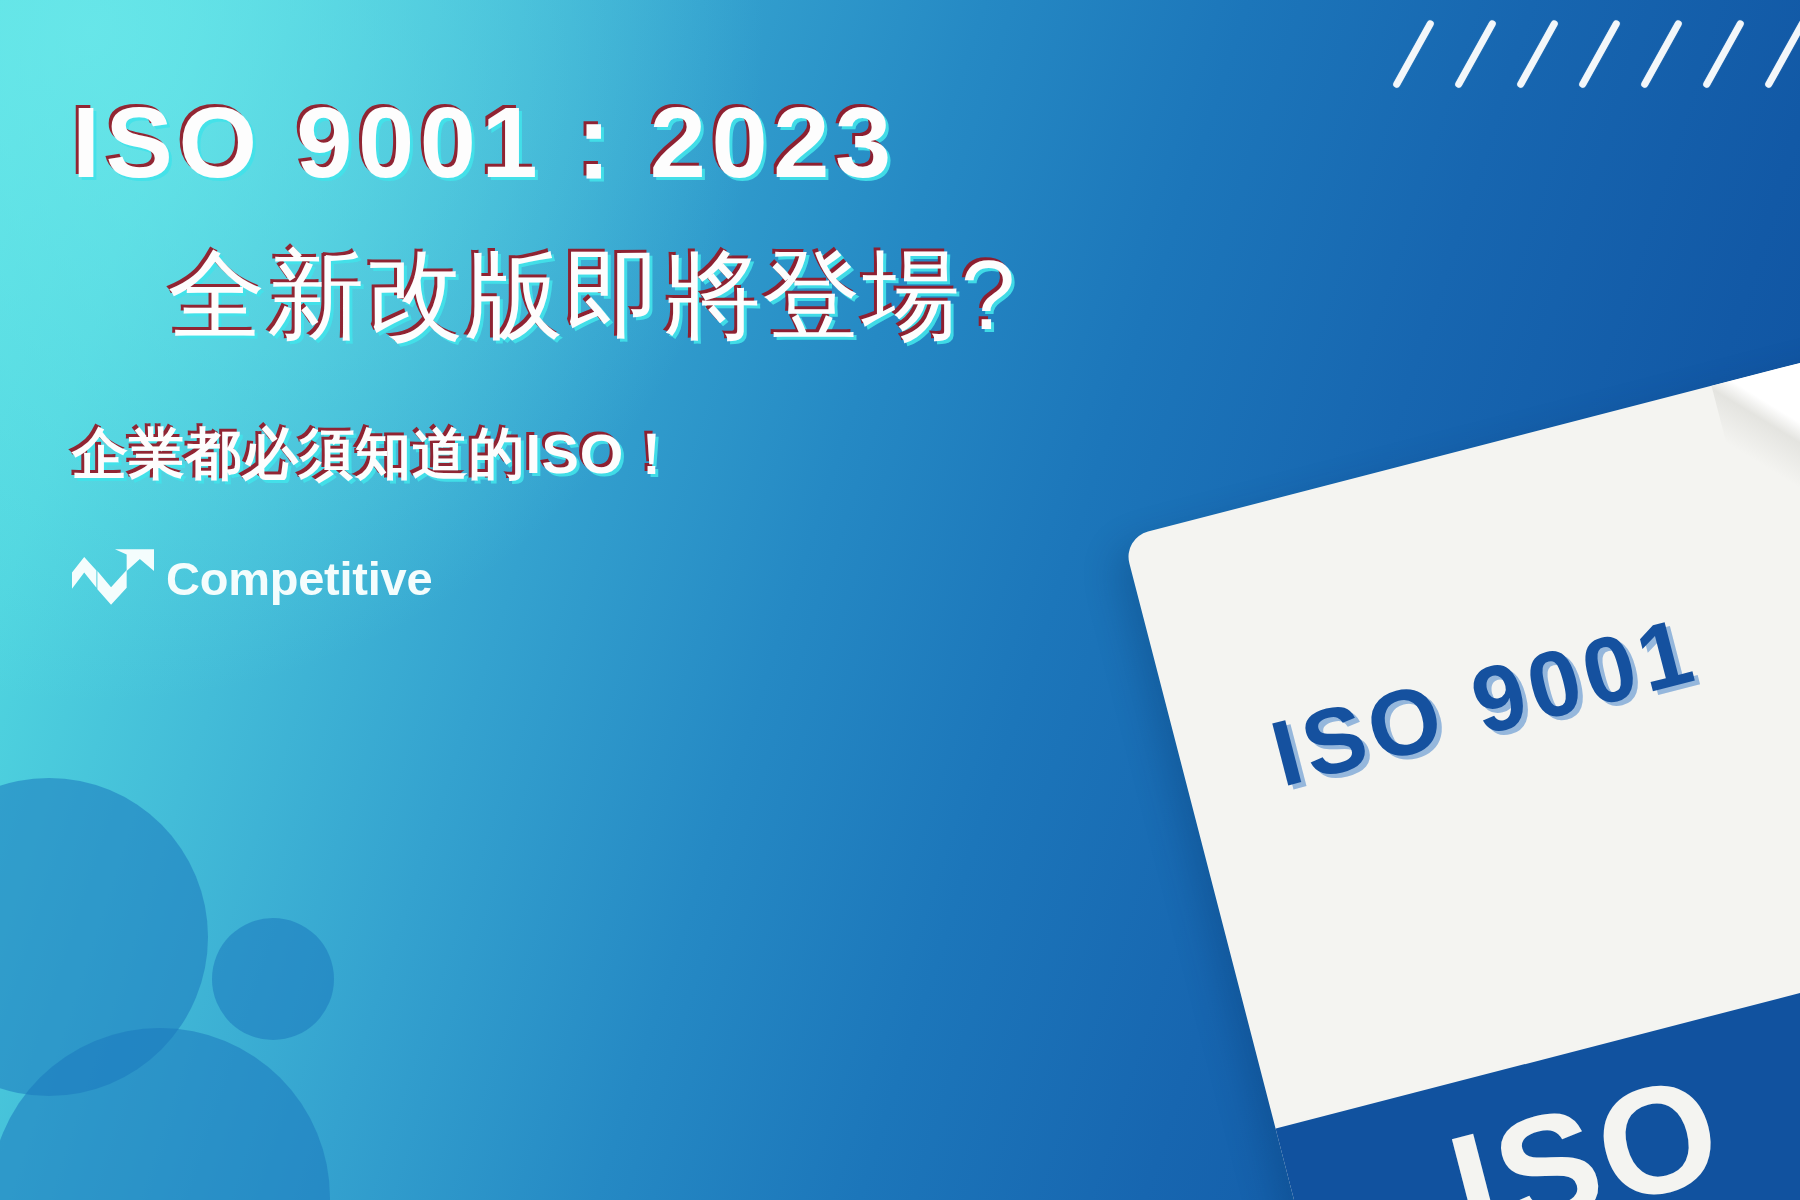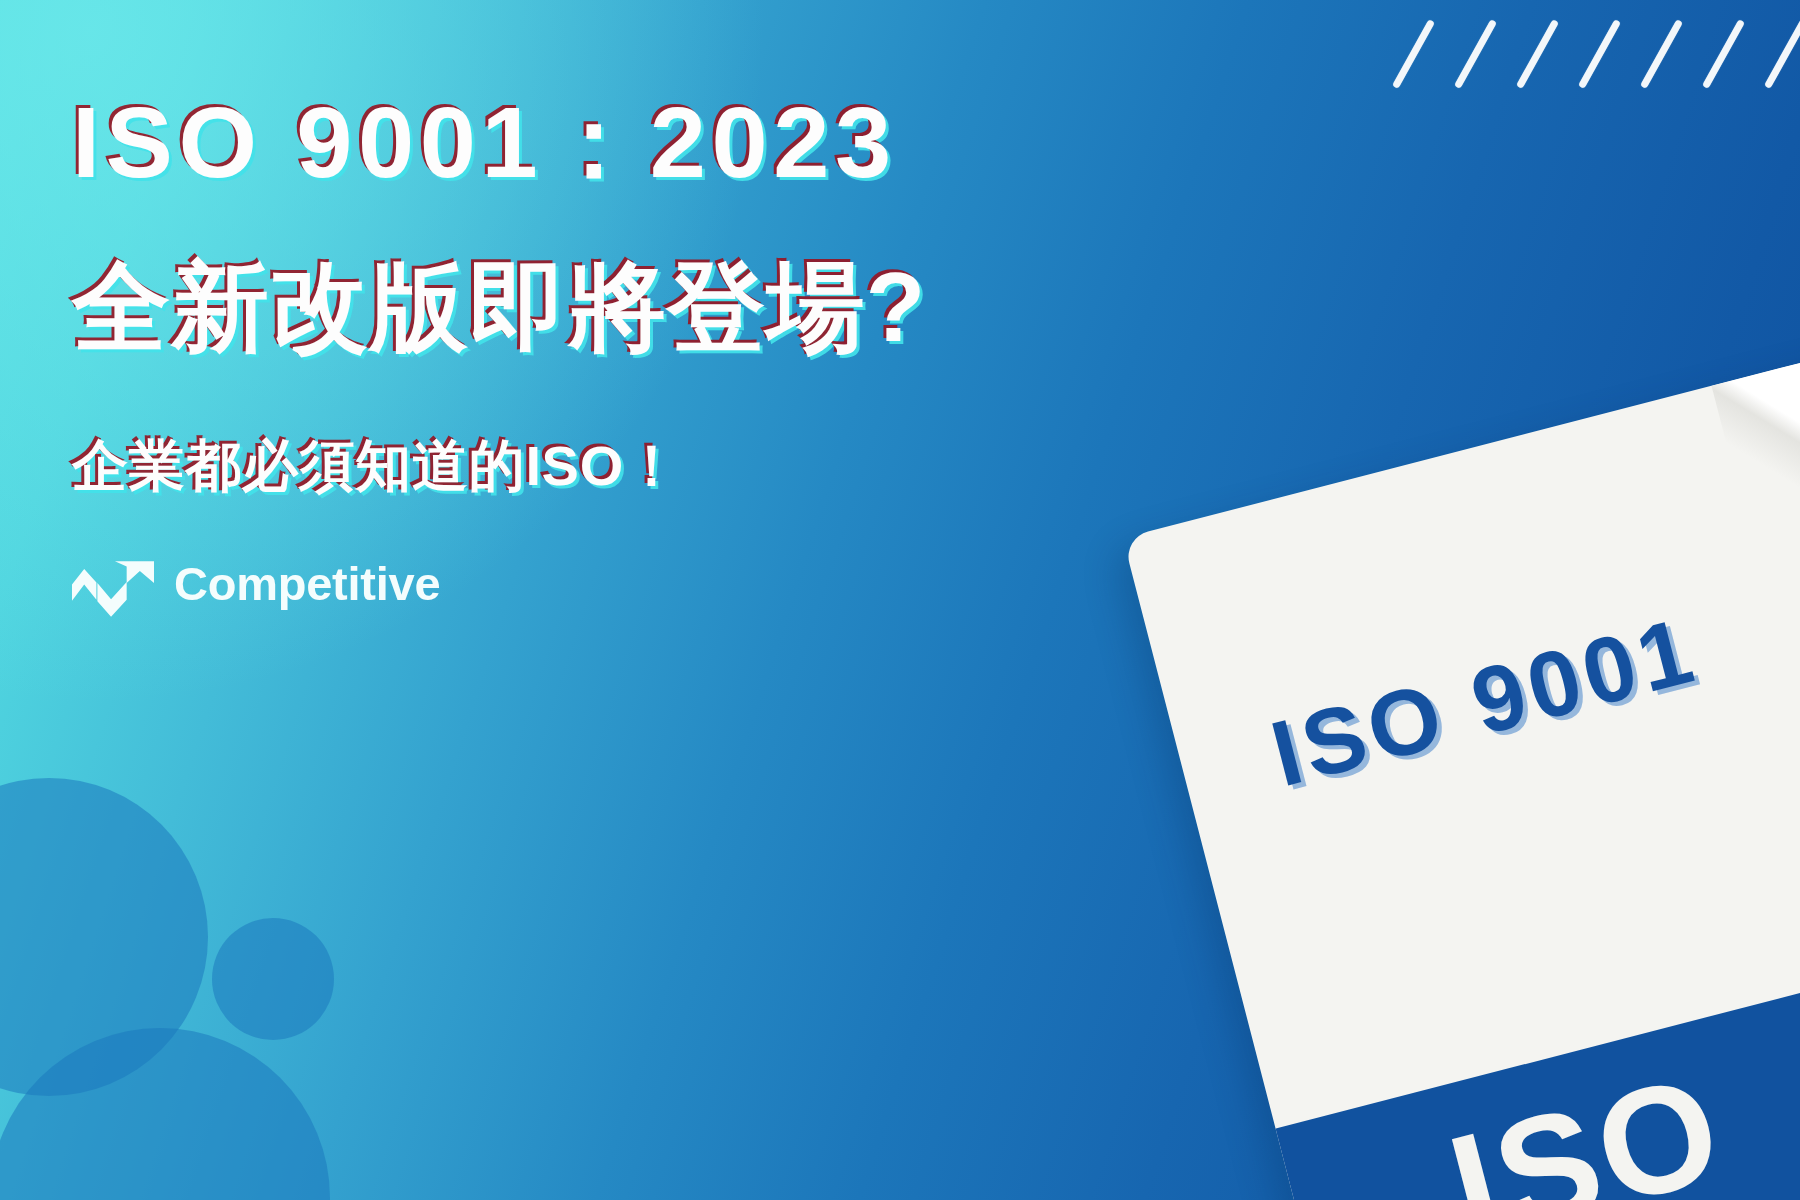--- a/index.html
+++ b/index.html
@@ -69,36 +69,37 @@
 
   .h-title{
     font-size:101px;
     font-weight:700;
     letter-spacing:.055em;
     height:118px;
   }
 
   .h-sub{
     font-size:98px;
-    font-weight:700;
+    font-weight:400;
     letter-spacing:.012em;
-    margin-top:48px;
+    margin-top:36px;
     height:116px;
+    text-align:center;
   }
 
   .h-tag{
     font-size:56px;
     font-weight:700;
     letter-spacing:.012em;
     margin-top:64px;
     height:70px;
   }
 
   
-  .logo{ display:flex; align-items:flex-start; gap:20px; margin-top:48px; }
+  .logo{ display:flex; align-items:flex-end; gap:12px; margin-top:48px; }
   .logo-mark{ width:82px; height:62px; flex:0 0 auto; display:block; }
   .logo-word{
     font-size:47px;
     font-weight:700;
     color:#F4FDFD;
     letter-spacing:-.005em;
   }
 
   
   .card-wrap{

